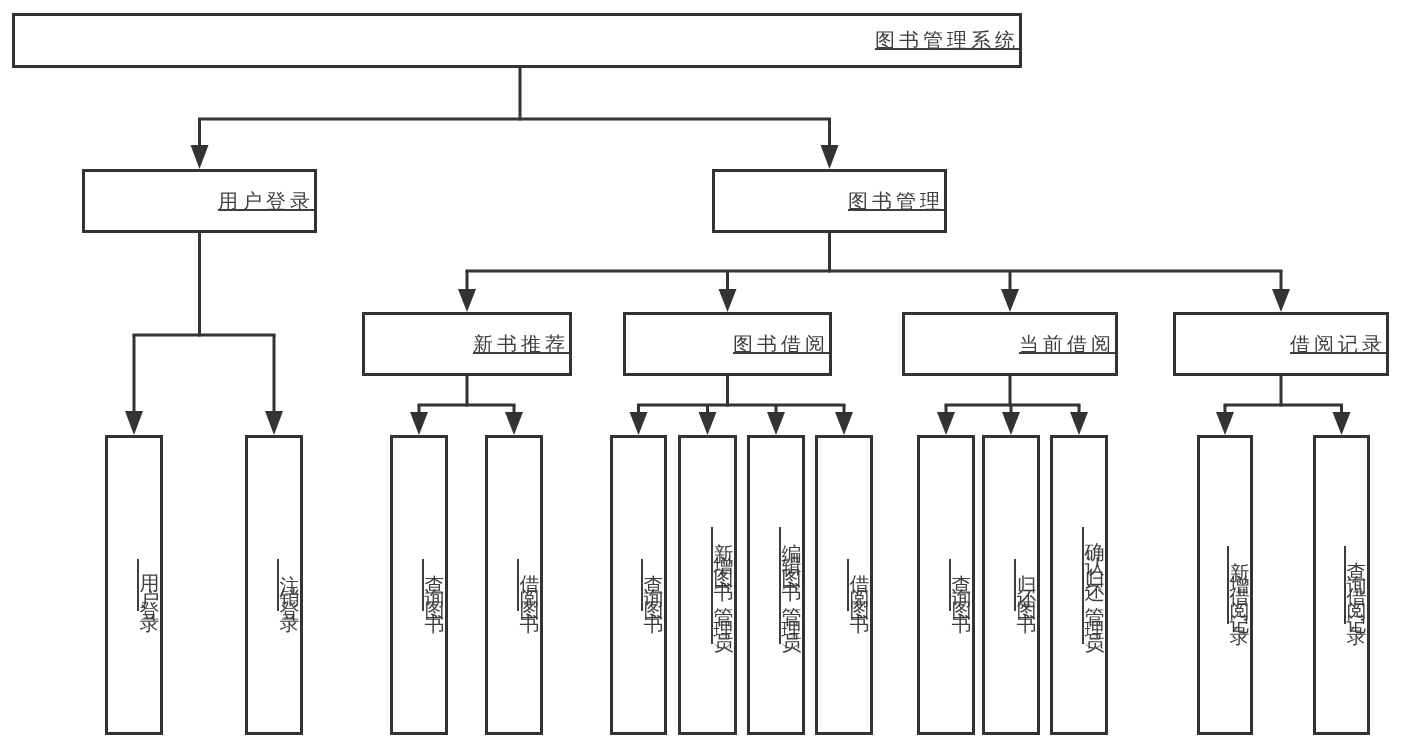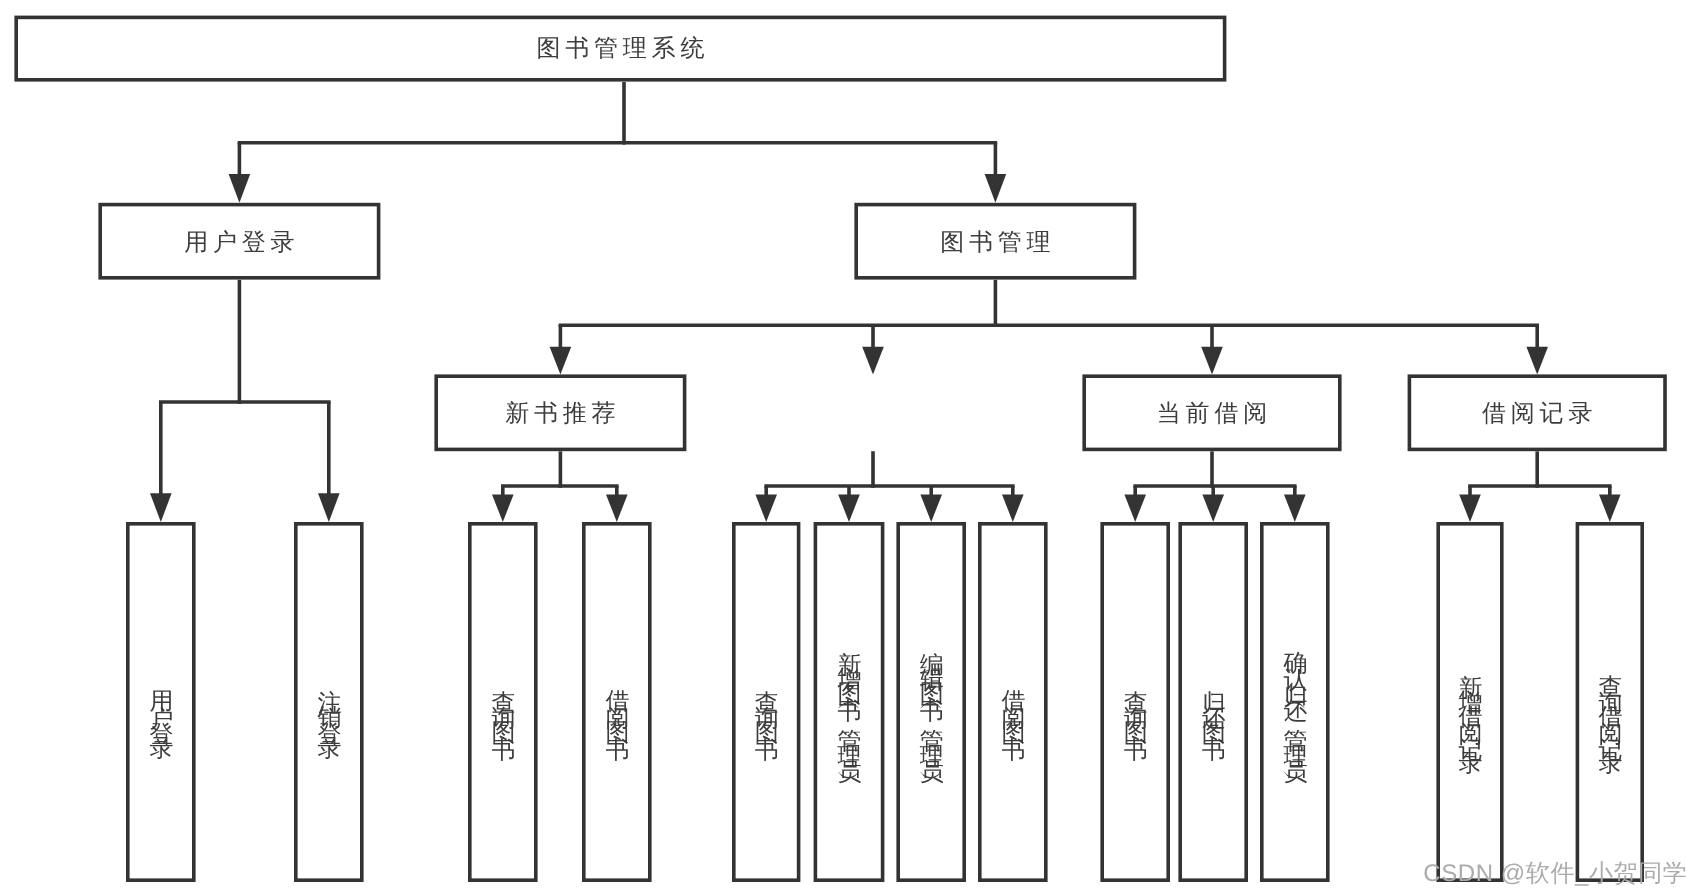--- a/index.html
+++ b/index.html
@@ -19,23 +19,24 @@
   }
   .connectors line   { stroke: var(--line, #333333); stroke-width: 3; }
   .connectors polygon{ fill:   var(--line, #333333); }
   .node {
     position: absolute;
     box-sizing: border-box;
     border: 3px solid var(--line, #333333);
     background: var(--background, #ffffff);
     display: flex;
     align-items: center;
-    justify-content: center;
+    justify-content: flex-end;
     color: var(--text, #3d3d3d);
     z-index: 2;
+    text-decoration: underline;
   }
   .node.h .lbl {
     font-size: 20px;
     letter-spacing: 4px;
     text-indent: 4px;
     white-space: nowrap;
   }
   .node.v .lbl {
     writing-mode: vertical-rl;
     text-orientation: mixed;
@@ -143,20 +144,23 @@
   <div class="node h" style="left:82px;top:169px;width:235px;height:64px">
     <span class="lbl">用户登录</span>
   </div>
   <div class="node h" style="left:712px;top:169px;width:235px;height:64px">
     <span class="lbl">图书管理</span>
   </div>
 
   <div class="node h" style="left:362px;top:312px;width:210px;height:64px">
     <span class="lbl">新书推荐</span>
   </div>
+  <div class="node h" style="left:623px;top:312px;width:209px;height:64px">
+    <span class="lbl">图书借阅</span>
+  </div>
   <div class="node h" style="left:1173px;top:312px;width:216px;height:64px">
     <span class="lbl">借阅记录</span>
   </div>
   <div class="node h" style="left:902px;top:312px;width:216px;height:64px">
     <span class="lbl">当前借阅</span>
   </div>
 
   <div class="node v" style="left:105px;top:435px;width:58px;height:300px">
     <span class="lbl">用户登录</span>
   </div>
@@ -194,15 +198,14 @@
     <span class="lbl">确认归还（管理员）</span>
   </div>
 
   <div class="node v" style="left:1197px;top:435px;width:56px;height:300px">
     <span class="lbl">新增借阅记录</span>
   </div>
   <div class="node v" style="left:1313px;top:435px;width:57px;height:300px">
     <span class="lbl">查询借阅记录</span>
   </div>
 
-  <div class="watermark">CSDN @软件_小贺同学</div>
 
 </div>
 
 </body></html>

